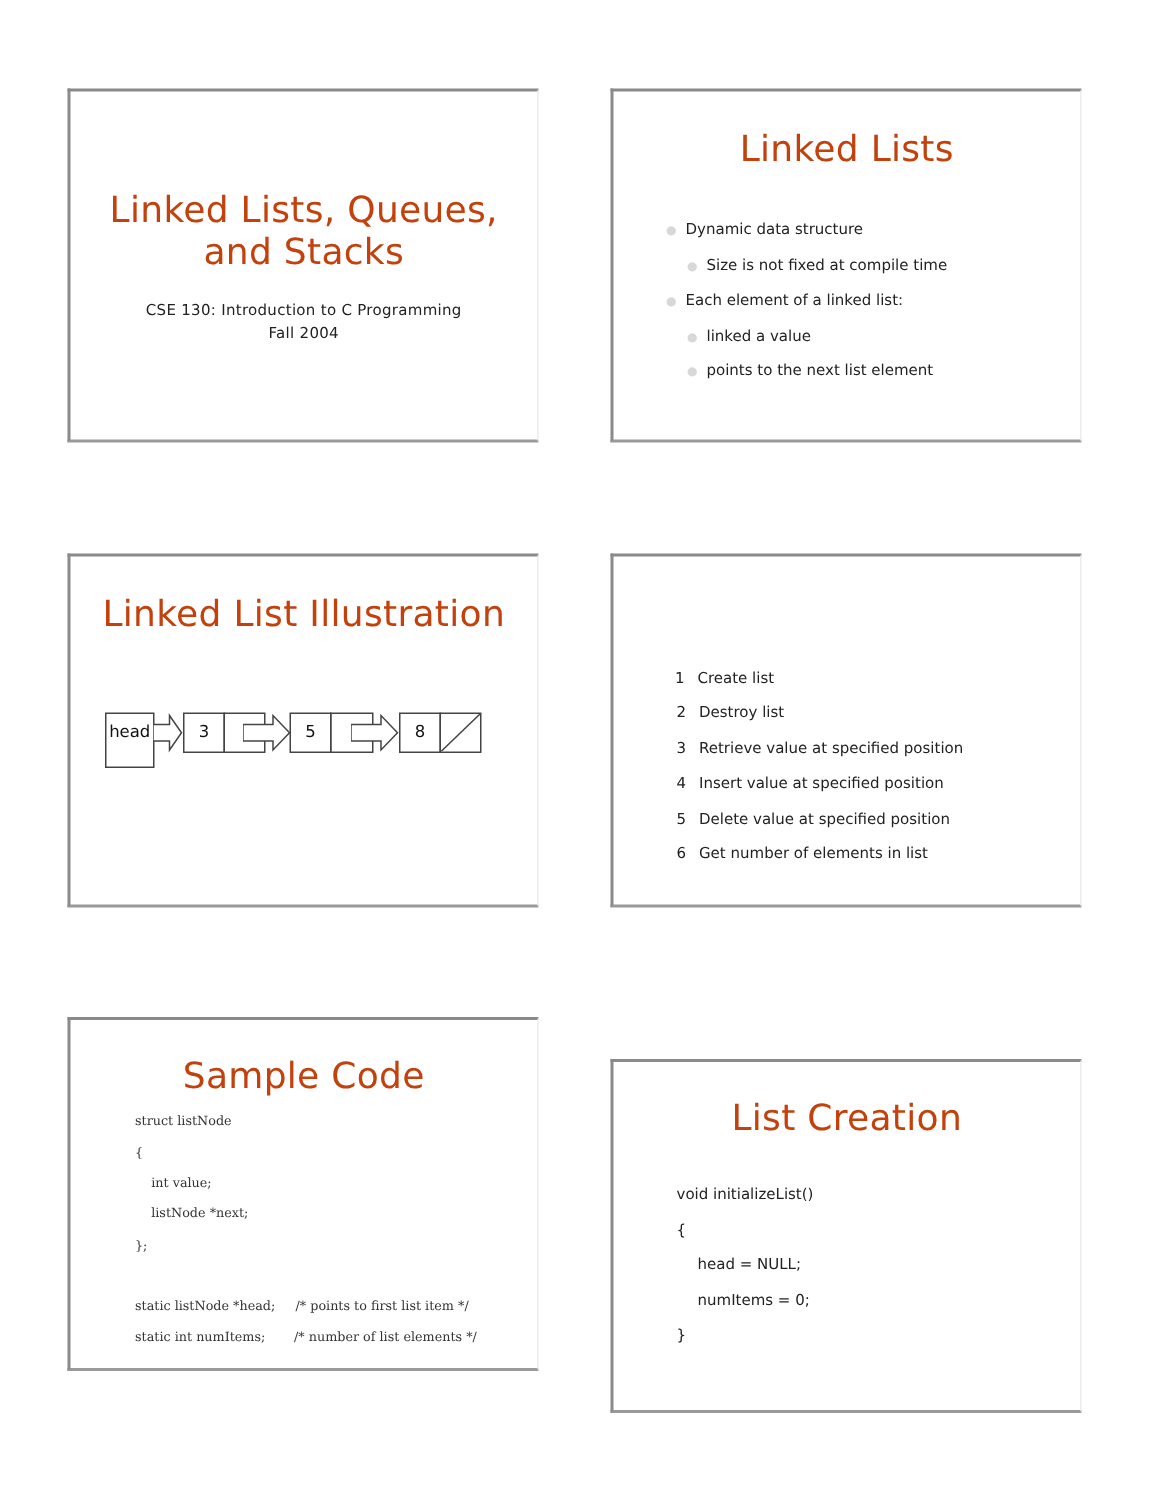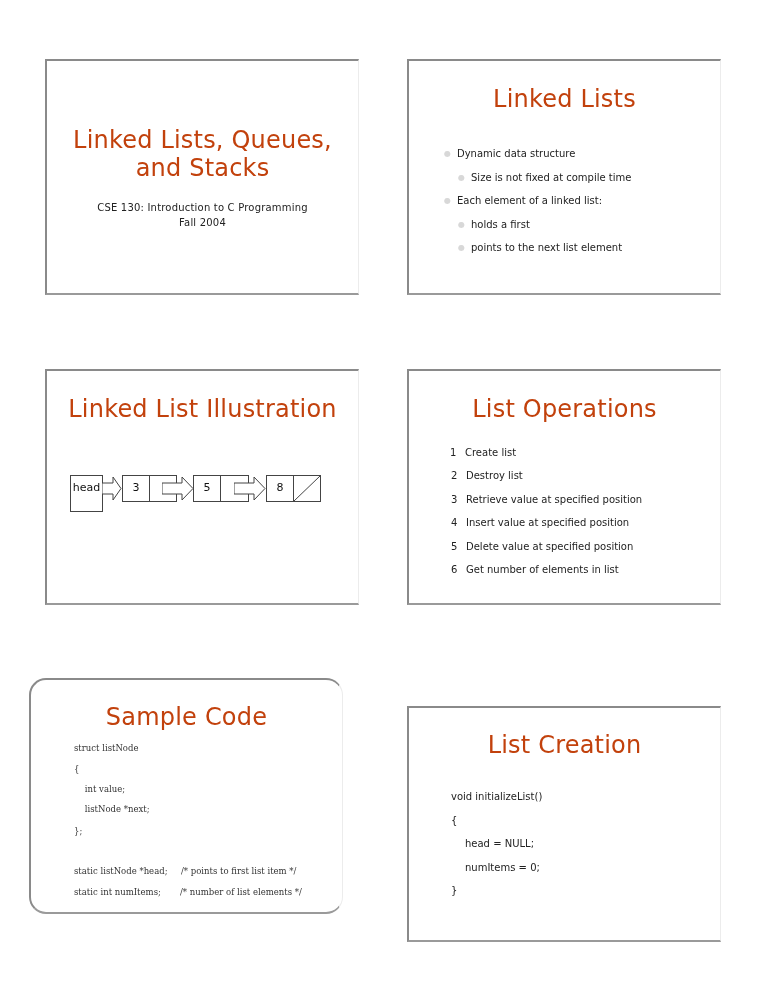--- a/index.html
+++ b/index.html
@@ -24,21 +24,21 @@
   <div class="title" style="top:93px;">and Stacks</div>
   <div class="title" style="top:141px; font-size:10px; color:#222;">CSE 130: Introduction to C Programming</div>
   <div class="title" style="top:156px; font-size:10px; color:#222;">Fall 2004</div>
 </div>
 
 <div class="slide" style="left:407px; top:59px;">
   <div class="title" style="top:24px;">Linked Lists</div>
   <div class="bul" style="left:48px; top:87px;"><span class="dot">●</span><span>Dynamic data structure</span></div>
   <div class="bul" style="left:62px; top:111px;"><span class="dot">●</span><span>Size is not fixed at compile time</span></div>
   <div class="bul" style="left:48px; top:134px;"><span class="dot">●</span><span>Each element of a linked list:</span></div>
-  <div class="bul" style="left:62px; top:158px;"><span class="dot">●</span><span>holds a first</span></div>
+  <div class="bul" style="left:62px; top:158px;"><span class="dot">●</span><span>linked a value</span></div>
   <div class="bul" style="left:62px; top:181px;"><span class="dot">●</span><span>points to the next list element</span></div>
 </div>
 
 <div class="slide" style="left:45px; top:369px;">
   <div class="title" style="top:24px;">Linked List Illustration</div>
   <div style="position:absolute; left:0; top:0; width:314px; height:236px;">
     <div class="box" style="left:23px; top:104px; width:33px; height:37px; font-size:11px;">head</div>
     <svg width="20" height="27" style="position:absolute; left:55px; top:104px;">
       <polygon points="0,8 11,8 11,2 19,13.5 11,25 11,19 0,19" fill="#fff" stroke="#444" stroke-width="1"></polygon>
     </svg>
@@ -55,30 +55,29 @@
     <div class="box" style="left:219px; top:104px; width:28px; height:27px;">8</div>
     <div class="box" style="left:246px; top:104px; width:28px; height:27px;">
       <svg width="26" height="25" style="position:absolute; left:0; top:0;">
         <line x1="0" y1="25" x2="26" y2="0" stroke="#444" stroke-width="1"></line>
       </svg>
     </div>
   </div>
 </div>
 
 <div class="slide" style="left:407px; top:369px;">
-  <div class="title" style="top:24px;">List Operations</div>
   <div class="num" style="left:56px; top:76px;"><span class="n">1</span><span>Create list</span></div>
   <div class="num" style="left:57px; top:99px;"><span class="n">2</span><span>Destroy list</span></div>
   <div class="num" style="left:57px; top:123px;"><span class="n">3</span><span>Retrieve value at specified position</span></div>
   <div class="num" style="left:57px; top:146px;"><span class="n">4</span><span>Insert value at specified position</span></div>
   <div class="num" style="left:57px; top:170px;"><span class="n">5</span><span>Delete value at specified position</span></div>
   <div class="num" style="left:57px; top:193px;"><span class="n">6</span><span>Get number of elements in list</span></div>
 </div>
 
-<div class="slide" style="left:29px; top:678px;border-radius:17px;">
+<div class="slide" style="left:45px; top:678px;">
   <div class="title" style="top:23px;">Sample Code</div>
   <div class="code-serif" style="left:43px; top:63px;">struct listNode</div>
   <div class="code-serif" style="left:43px; top:84px;">{</div>
   <div class="code-serif" style="left:43px; top:104px;">    int value;</div>
   <div class="code-serif" style="left:43px; top:124px;">    listNode *next;</div>
   <div class="code-serif" style="left:43px; top:146px;">};</div>
   <div class="code-serif" style="left:43px; top:186px;">static listNode *head;</div>
   <div class="code-serif" style="left:150px; top:186px;">/* points to first list item */</div>
   <div class="code-serif" style="left:43px; top:207px;">static int numItems;</div>
   <div class="code-serif" style="left:149px; top:207px;">/* number of list elements */</div>

